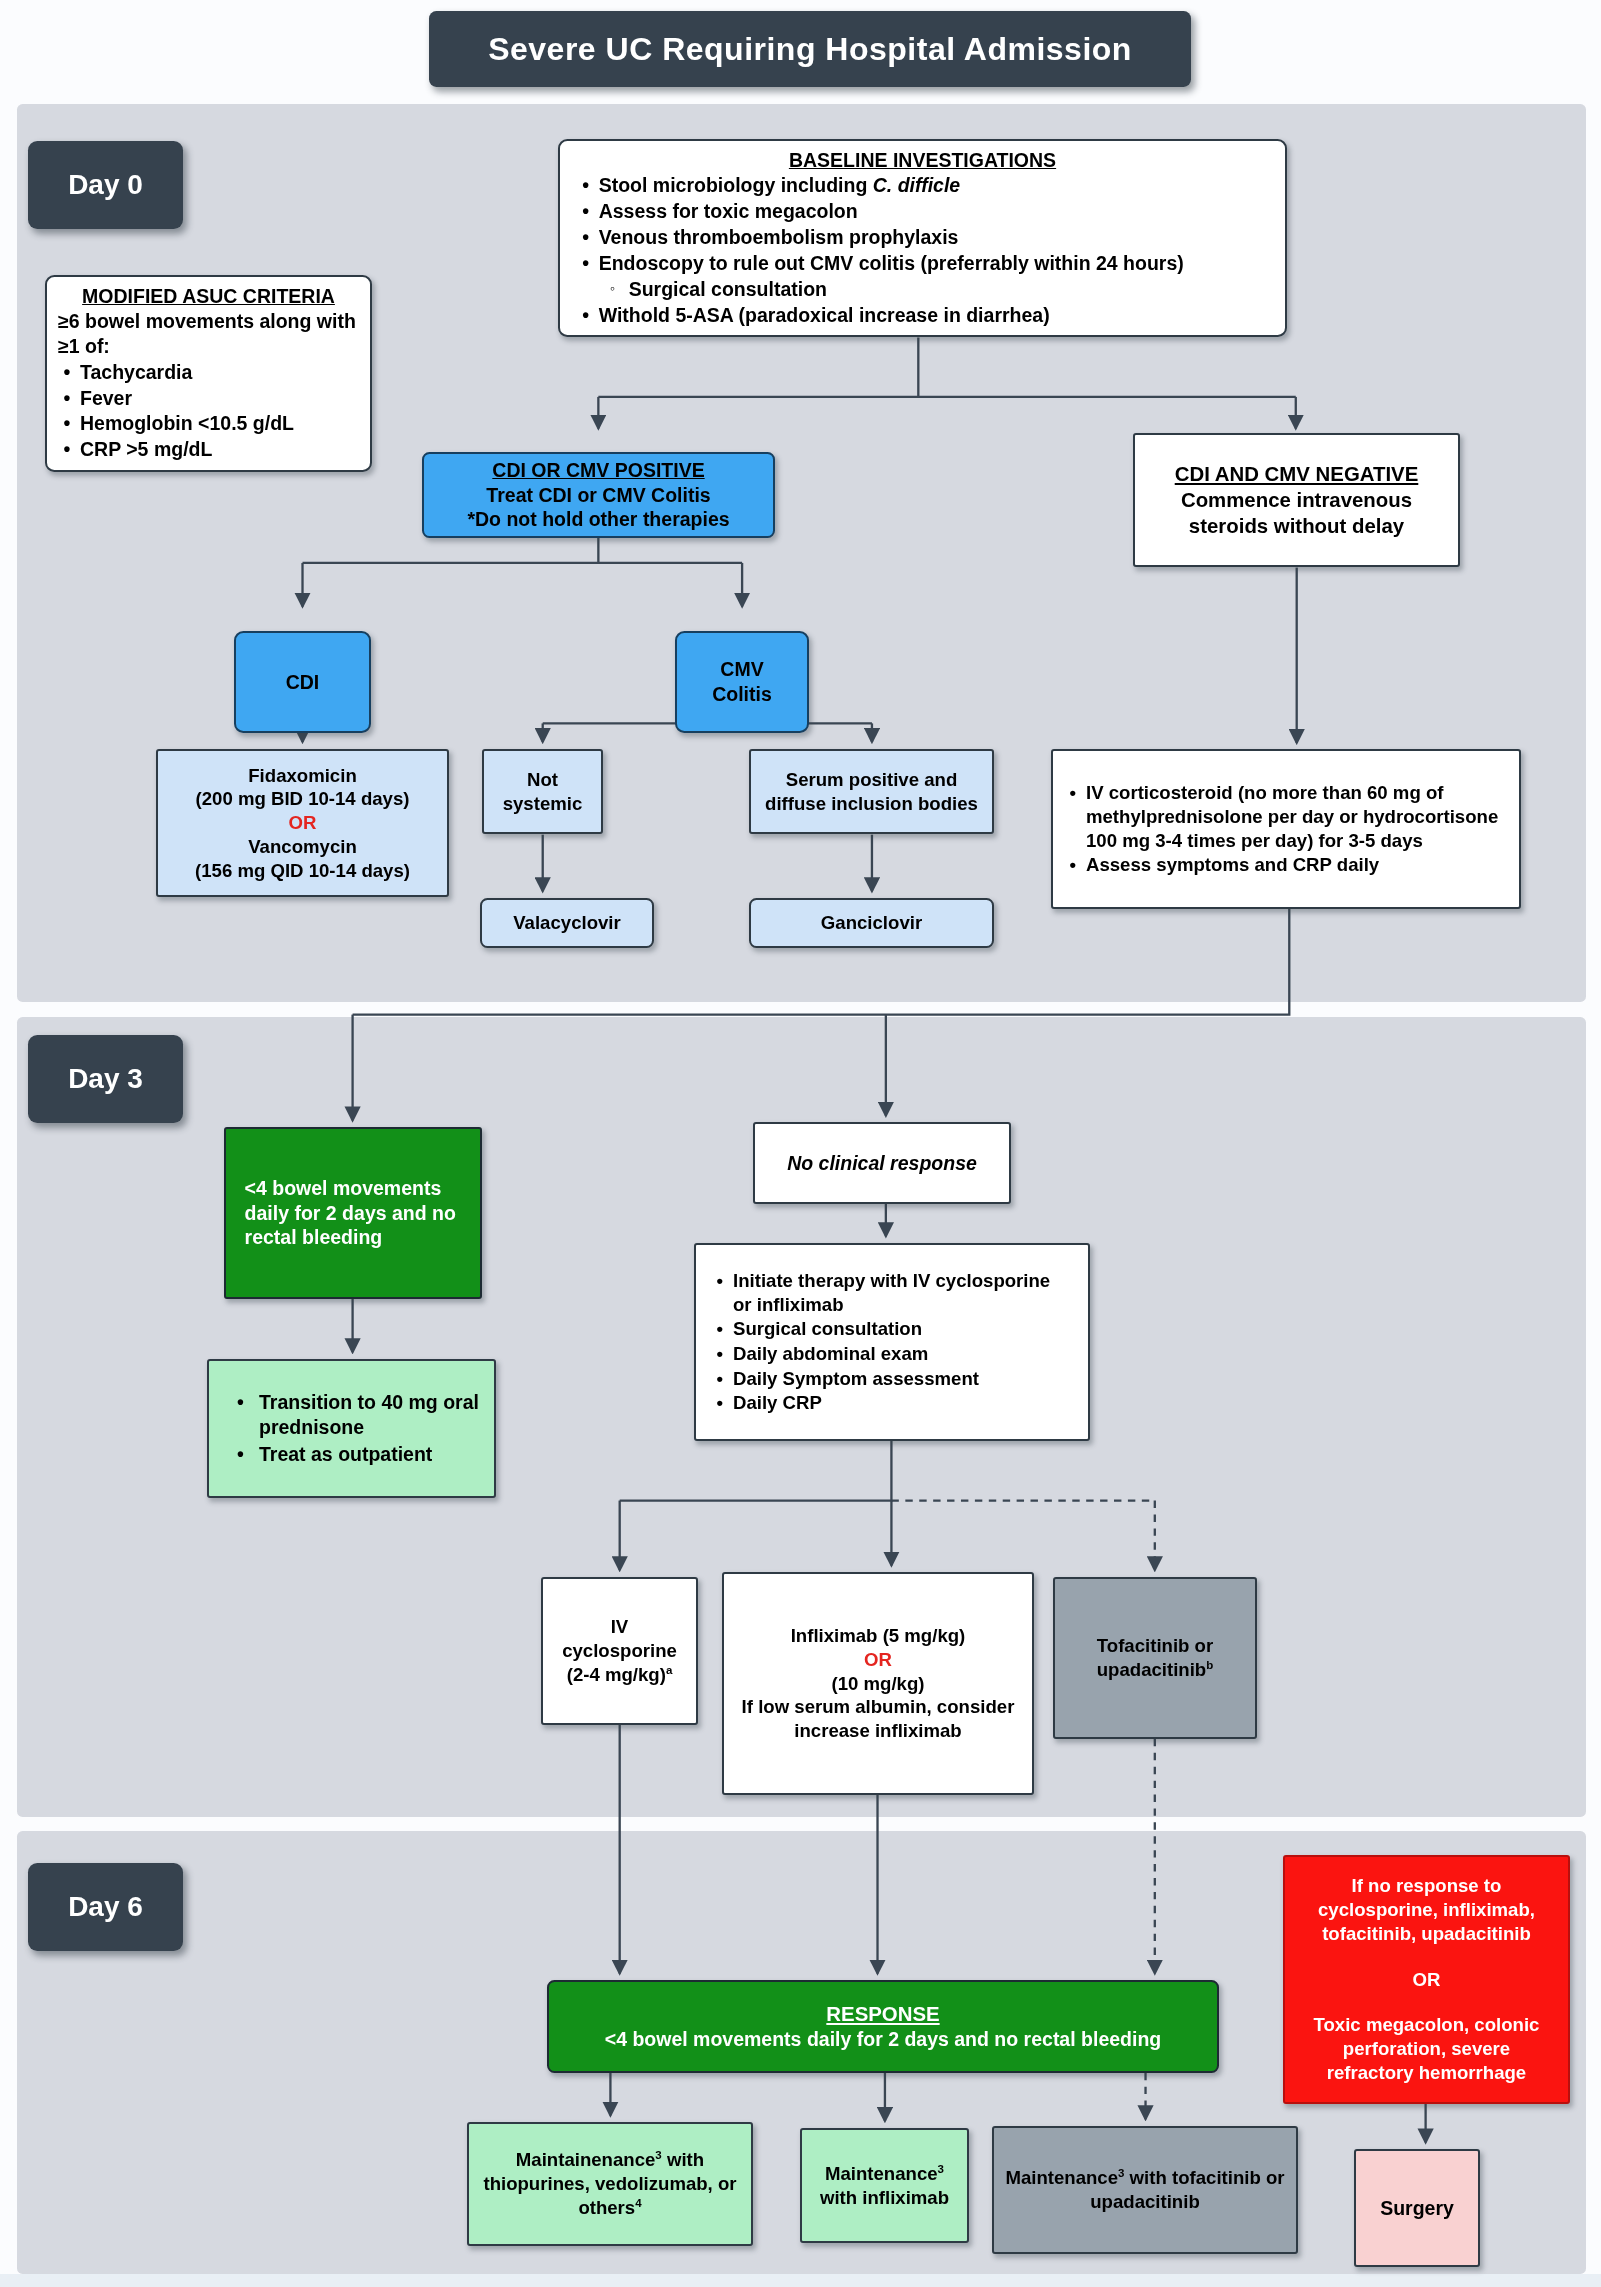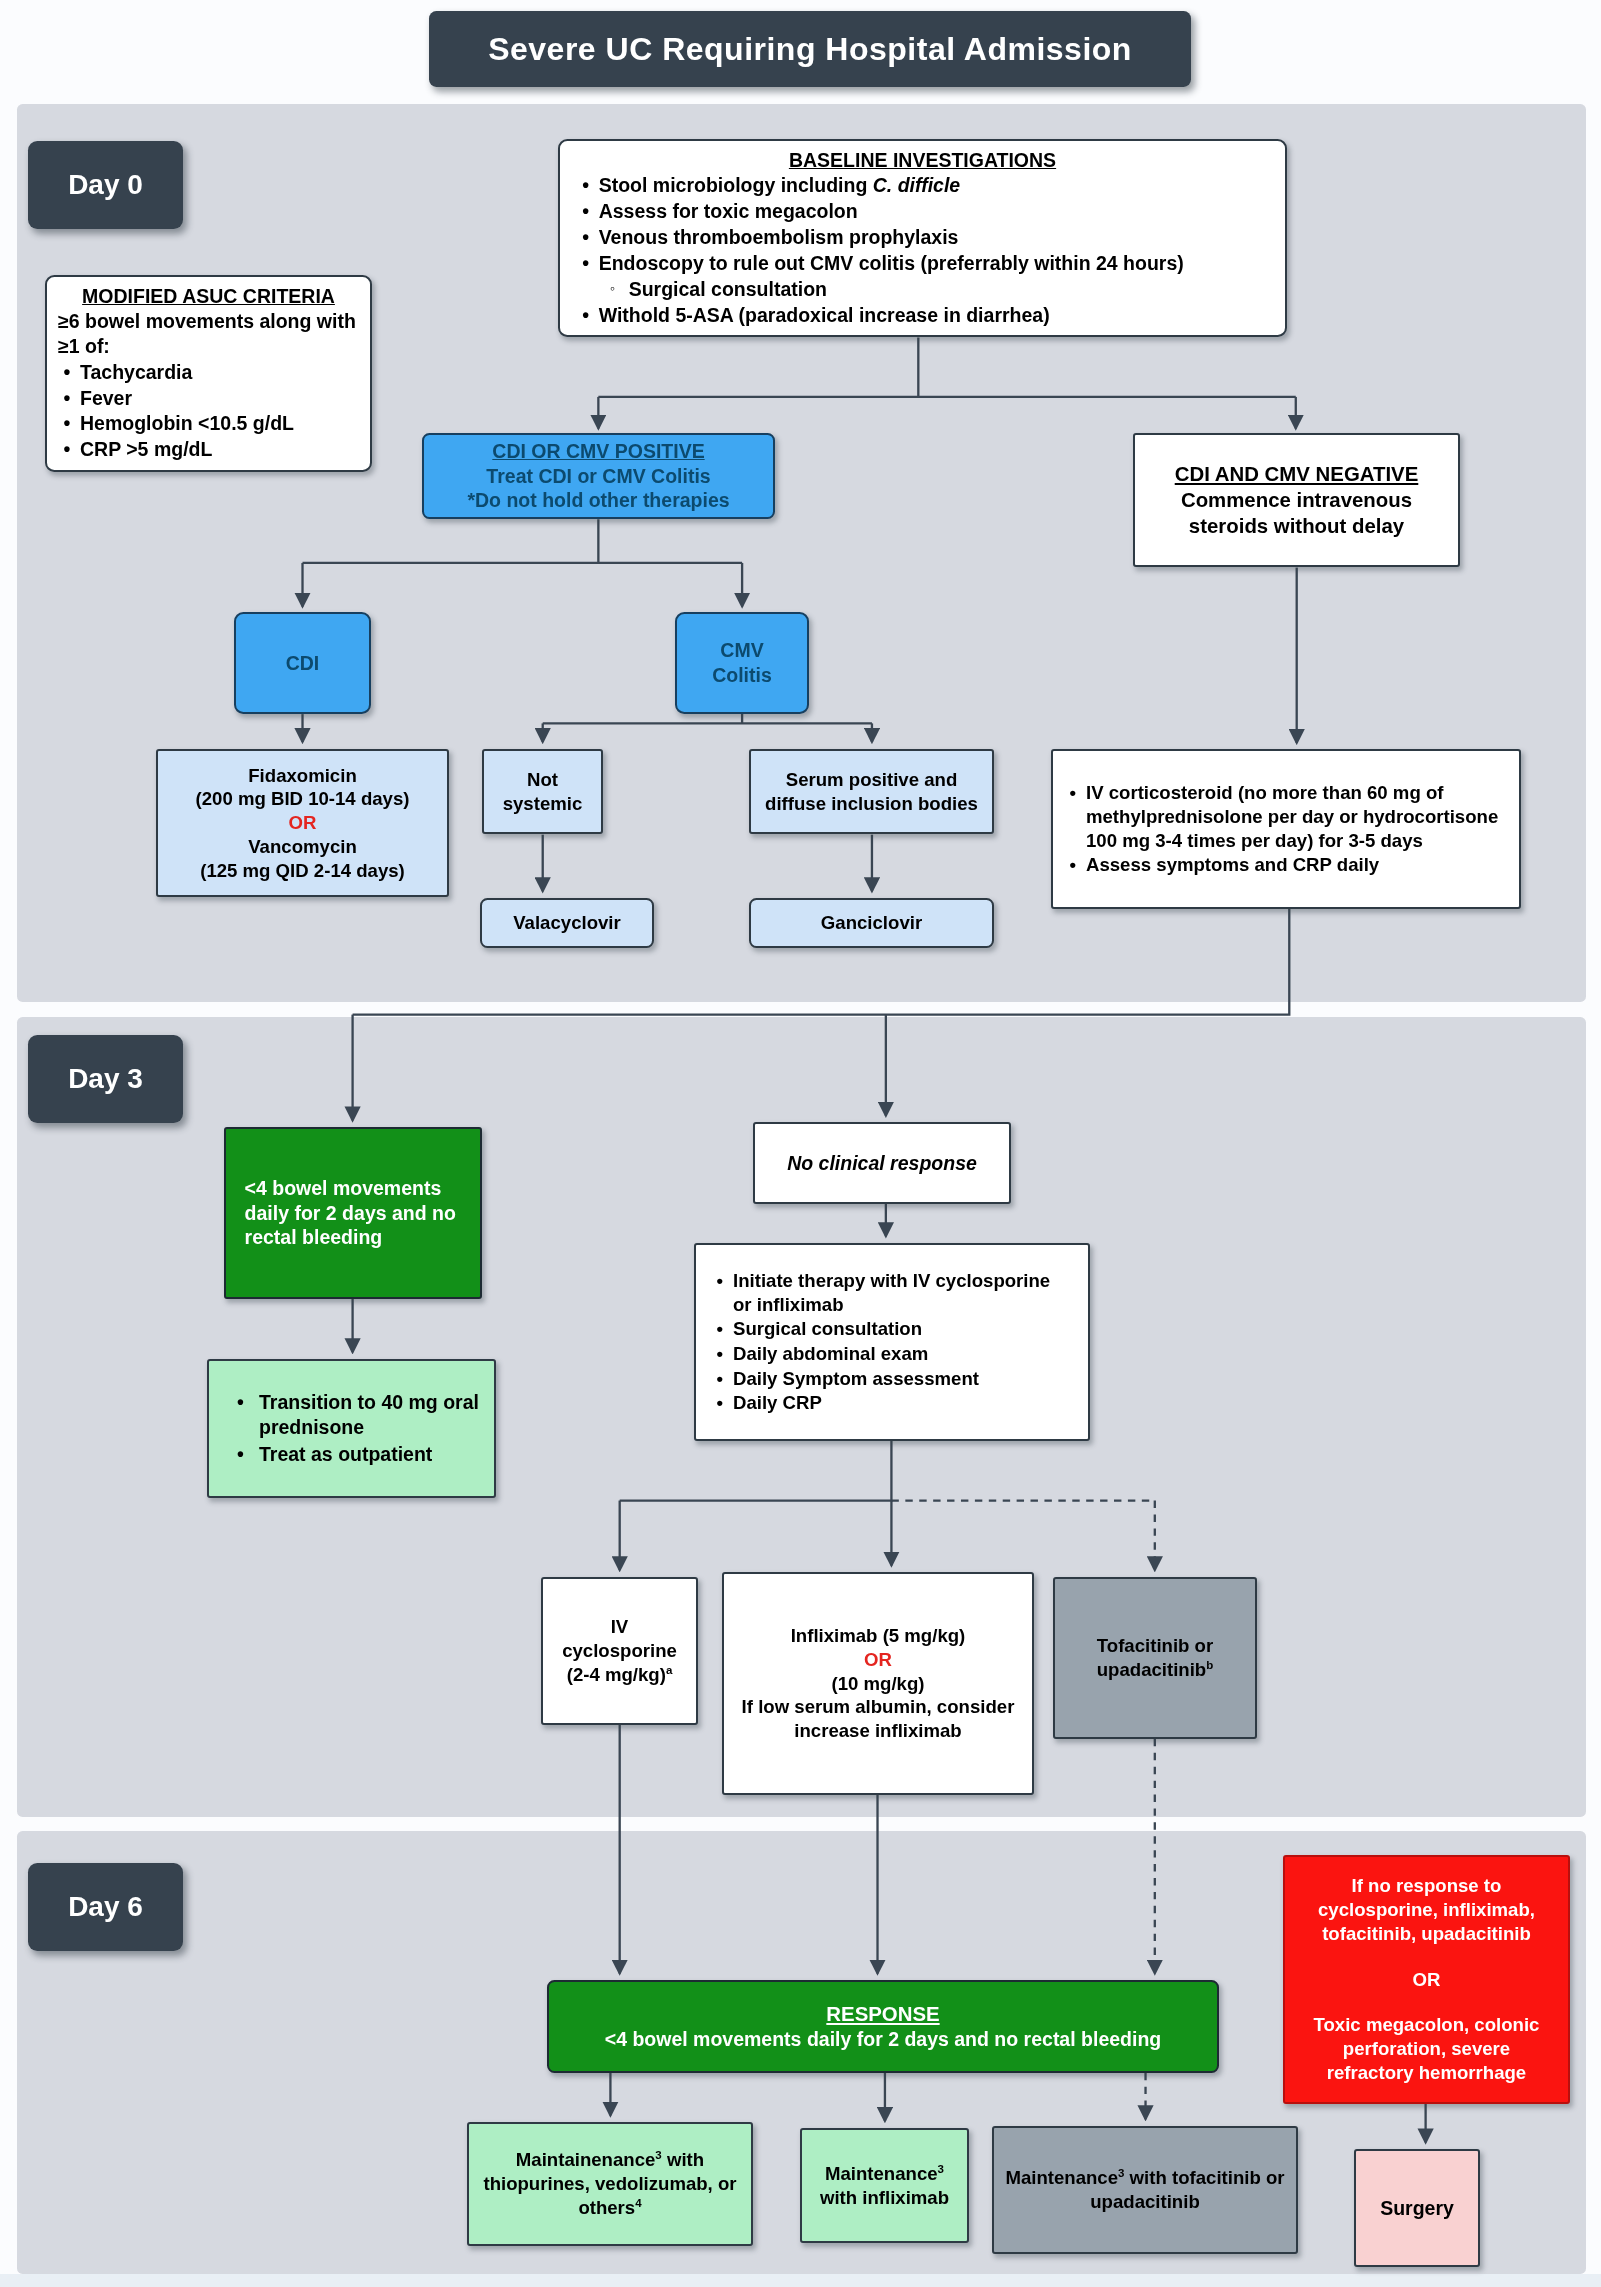--- a/index.html
+++ b/index.html
@@ -20,21 +20,21 @@
     display:flex;align-items:center;justify-content:center;font-size:28px;
     box-shadow:3.7px 4.6px 7.4px rgba(40,50,60,.45);
   }
   .box{
     position:absolute;box-sizing:border-box;background:#fff;
     border:2.3px solid #2e3a44;border-radius:3px;
     display:flex;flex-direction:column;align-items:center;justify-content:center;
     text-align:center;padding:7.4px 11px;font-size:19.5px;line-height:1.28;
     box-shadow:2.8px 3.7px 5.6px rgba(55,65,75,.35);
   }
-  .box.blue{background:#3fa7f2;border-color:#173f5f;color:#0c4a6e;}
+  .box.blue{background:#3fa7f2;border-color:#173f5f;color:#000000;margin-top:19px;}
   .box.lightblue{background:#cfe3f8;}
   .box.green{background:#129018;color:#ffffff;border-color:#1d2a33;}
   .box.lightgreen{background:#aeeec4;}
   .box.gray{background:#98a3ad;}
   .box.red{background:#fb1410;color:#fff;border-color:#b90f0d;}
   .box.pink{background:#f9d1d1;}
   .u{text-decoration:underline;}
   .or{color:#e42520;}
   .box.red .or{color:#fff;}
   .leftalign{align-items:flex-start;text-align:left;}
@@ -148,21 +148,21 @@
 
   <div class="box blue" style="left:675px;top:612px;width:134px;height:102px;border-radius:9.3px;">
     <span>CMV Colitis</span>
   </div>
 
   <div class="box lightblue" style="left:156px;top:749px;width:293px;height:148px;font-size:18.6px;">
     <div>Fidaxomicin</div>
     <div>(200 mg BID 10-14 days)</div>
     <div class="or">OR</div>
     <div>Vancomycin</div>
-    <div>(125 mg QID 2-14 days)</div>
+    <div>(156 mg QID 10-14 days)</div>
   </div>
 
   <div class="box lightblue" style="left:482px;top:749px;width:121px;height:85px;font-size:18.6px;">
     <span>Not systemic</span>
   </div>
 
   <div class="box lightblue" style="left:749px;top:749px;width:245px;height:85px;font-size:18.6px;padding:3.7px 9.3px;">
     <span>Serum positive and diffuse inclusion bodies</span>
   </div>
 

